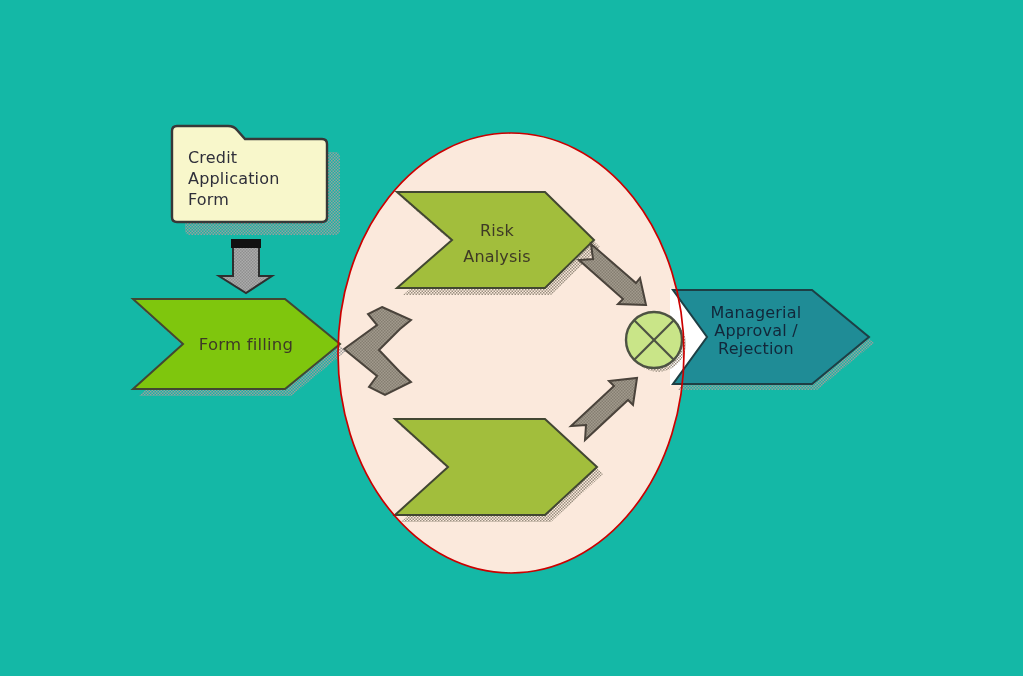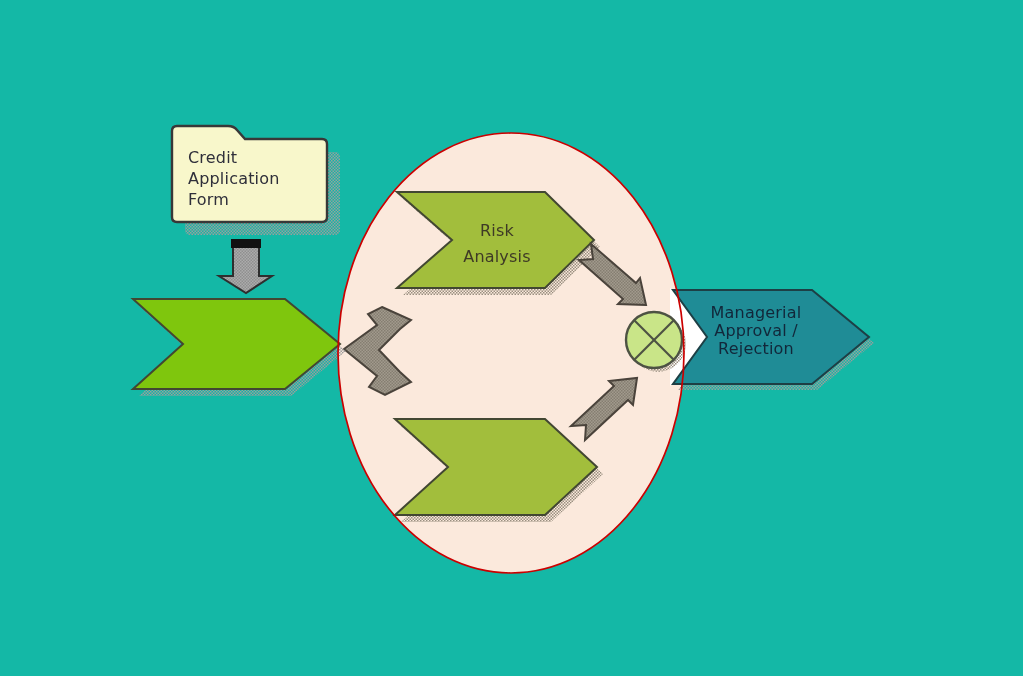--- a/index.html
+++ b/index.html
@@ -92,18 +92,19 @@
       <polygon points="133,299 285,299 340,344 285,389 133,389 183,344" transform="translate(6,7)" fill="url(#chkShadow)"></polygon>
       <polygon points="133,299 285,299 340,344 285,389 133,389 183,344" fill="#7FC60D" stroke="#424732" stroke-width="2"></polygon>
     </g>
 
     <ellipse cx="511" cy="353" rx="173" ry="220" fill="none" stroke="#CB0000" stroke-width="1.7"></ellipse>
   </svg>
 
   <div class="lbl" id="lbl-folder">Credit
 Application
 Form</div>
+  <div class="lbl center" id="lbl-formfilling">Form filling</div>
   <div class="lbl center" id="lbl-risk">Risk
 Analysis</div>
   <div class="lbl center" id="lbl-managerial">Managerial
 Approval /
 Rejection</div>
 </div>
 
 </body></html>

